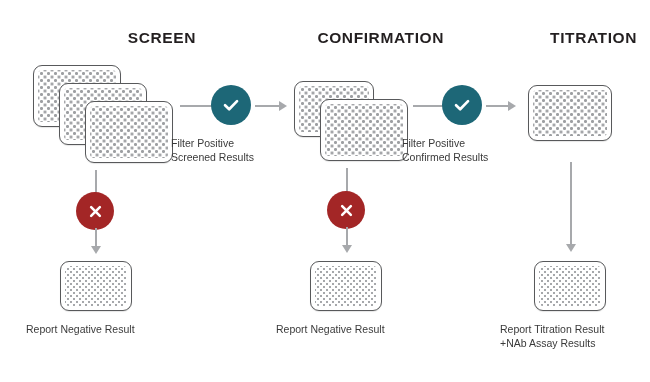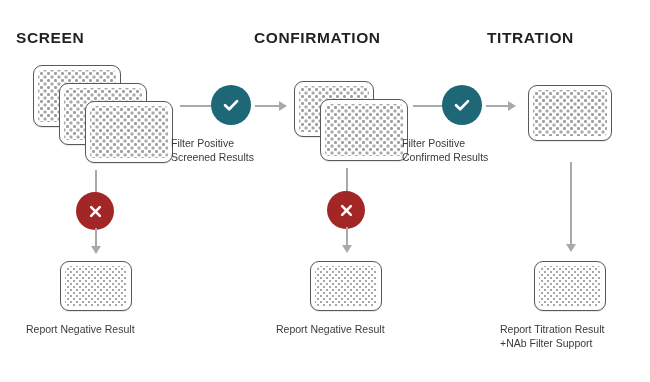--- a/index.html
+++ b/index.html
@@ -13,21 +13,21 @@
   }
   #canvas {
     position: relative;
     width: 650px;
     height: 382px;
     background: #ffffff;
     overflow: hidden;
   }
   .col-heading {
     position: absolute;
-    text-align: left;
+    text-align: right;
     font-size: 15.5px;
     font-weight: bold;
     letter-spacing: 0.6px;
     color: #231f20;
     white-space: nowrap;
   }
   .caption {
     position: absolute;
     text-align: left;
     font-size: 10.5px;
@@ -195,15 +195,15 @@
   <div class="caption" style="left:276px; top:322px; width:140px;">Report Negative Result</div>
 
   <div class="line-v" style="left:570px; top:162px; width:1.6px; height:84px;"></div>
   <div class="arrow-v" style="left:566px; top:244px;"></div>
 
   <div class="plate small" style="left:534px; top:261px; width:72px; height:50px;">
     <div class="wells"></div>
   </div>
 
   <div class="caption" style="left:500px; top:322px; width:140px;">Report Titration Result
-+NAb Filter Support</div>
++NAb Assay Results</div>
 
 </div>
 
 </body></html>

